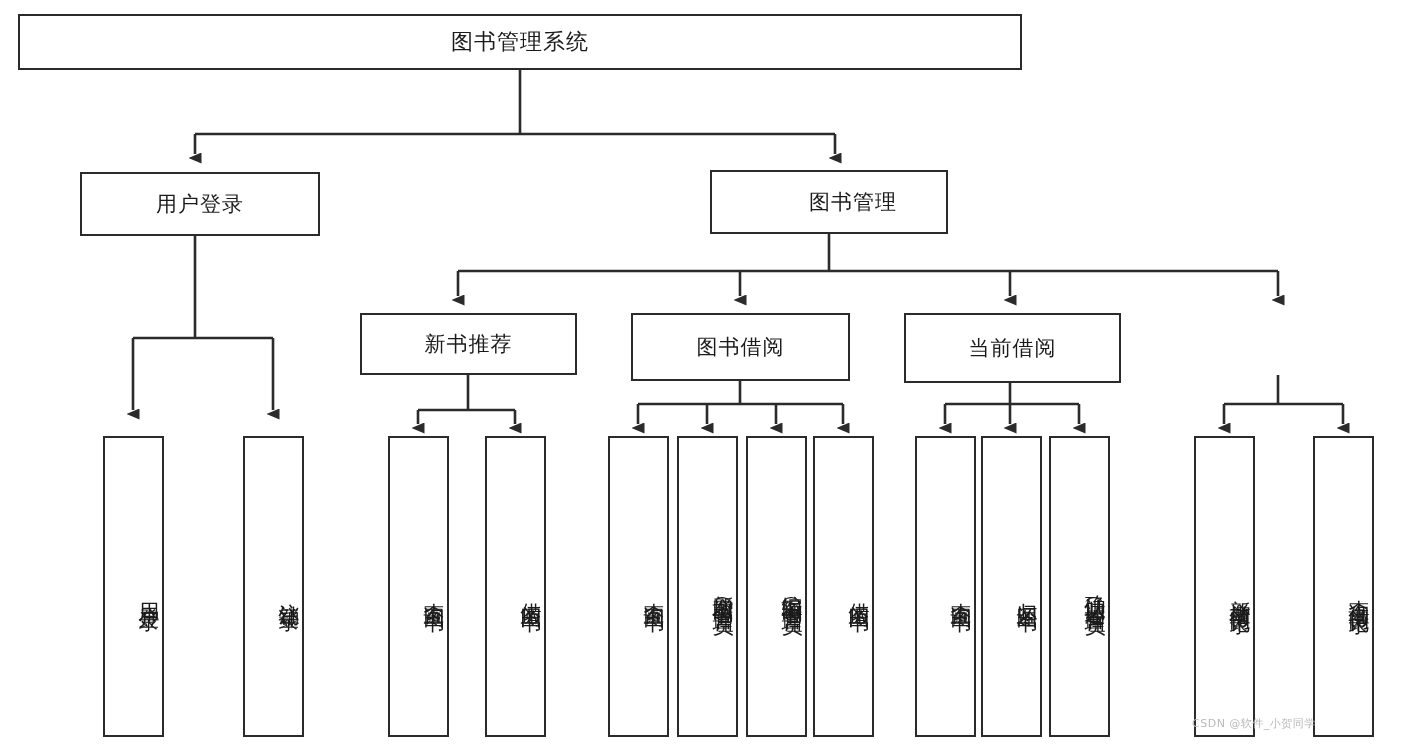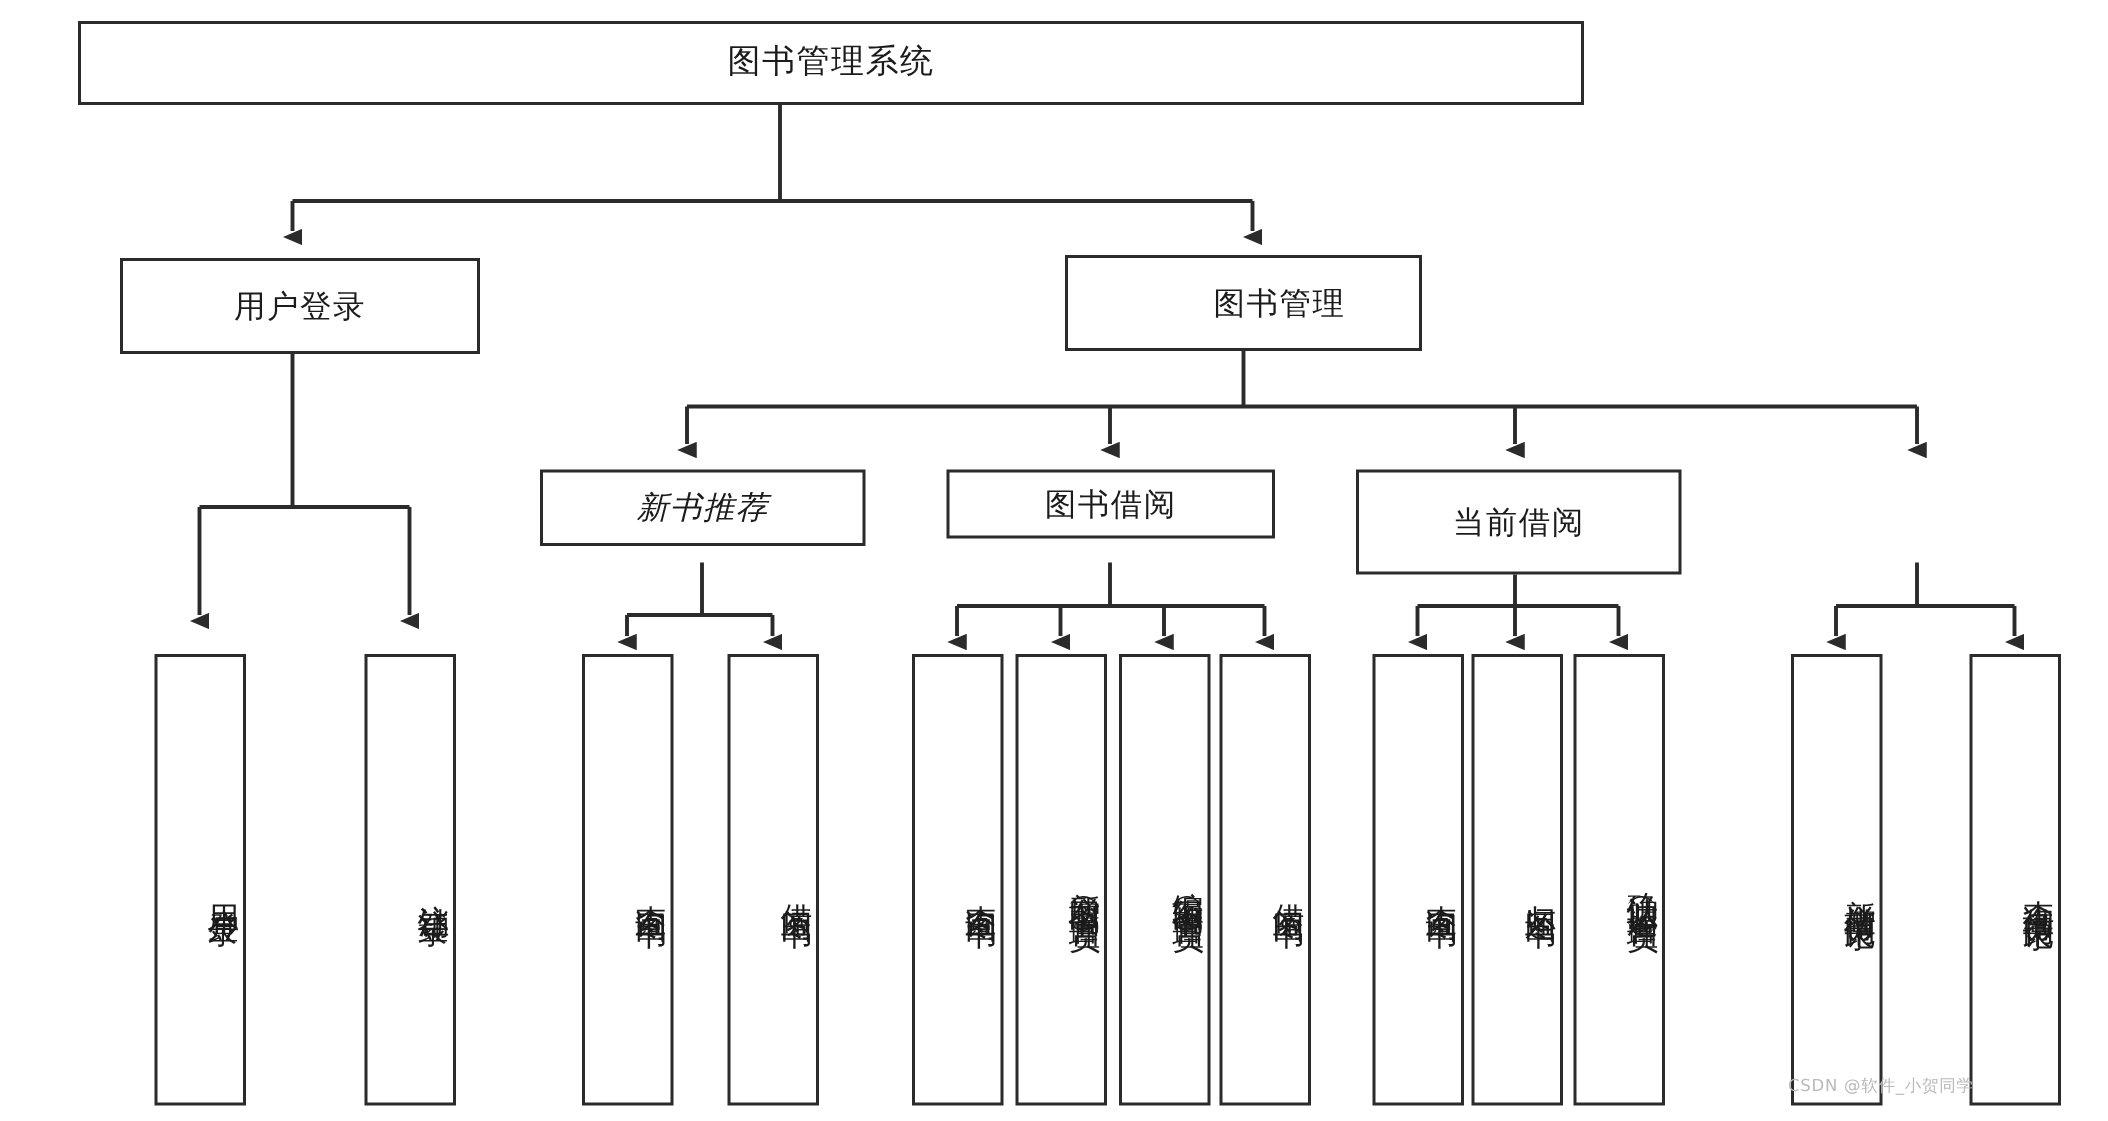--- a/index.html
+++ b/index.html
@@ -121,35 +121,35 @@
       <path d="M1010,404 L1010,424" marker-end="url(#arr)"></path>
       <path d="M1079,404 L1079,424" marker-end="url(#arr)"></path>
 
       <path d="M1278,375 L1278,404"></path>
       <path d="M1224,404 L1343,404"></path>
       <path d="M1224,404 L1224,424" marker-end="url(#arr)"></path>
       <path d="M1343,404 L1343,424" marker-end="url(#arr)"></path>
     </g>
   </svg>
 
-  <div class="node h root" style="left:18px; top:14px; width:1004px; height:56px;margin-left:34px;">
+  <div class="node h root" style="left:18px; top:14px; width:1004px; height:56px;">
     <span class="lbl">图书管理系统</span>
   </div>
 
   <div class="node h" style="left:80px; top:172px; width:240px; height:64px;">
     <span class="lbl">用户登录</span>
   </div>
   <div class="node h" style="left:710px; top:170px; width:238px; height:64px;padding-left:48px;">
     <span class="lbl">图书管理</span>
   </div>
 
-  <div class="node h" style="left:360px; top:313px; width:217px; height:51px;font-style:italic;">
+  <div class="node h" style="left:360px; top:313px; width:217px; height:62px;">
     <span class="lbl">新书推荐</span>
   </div>
-  <div class="node h" style="left:631px; top:313px; width:219px; height:46px;">
+  <div class="node h" style="left:631px; top:313px; width:219px; height:68px;">
     <span class="lbl">图书借阅</span>
   </div>
   <div class="node h" style="left:904px; top:313px; width:217px; height:70px;">
     <span class="lbl">当前借阅</span>
   </div>
 
   <div class="node v" style="left:103px; top:436px; width:61px; height:301px;">
     <span class="lbl">用户登录</span>
   </div>
   <div class="node v" style="left:243px; top:436px; width:61px; height:301px;">

